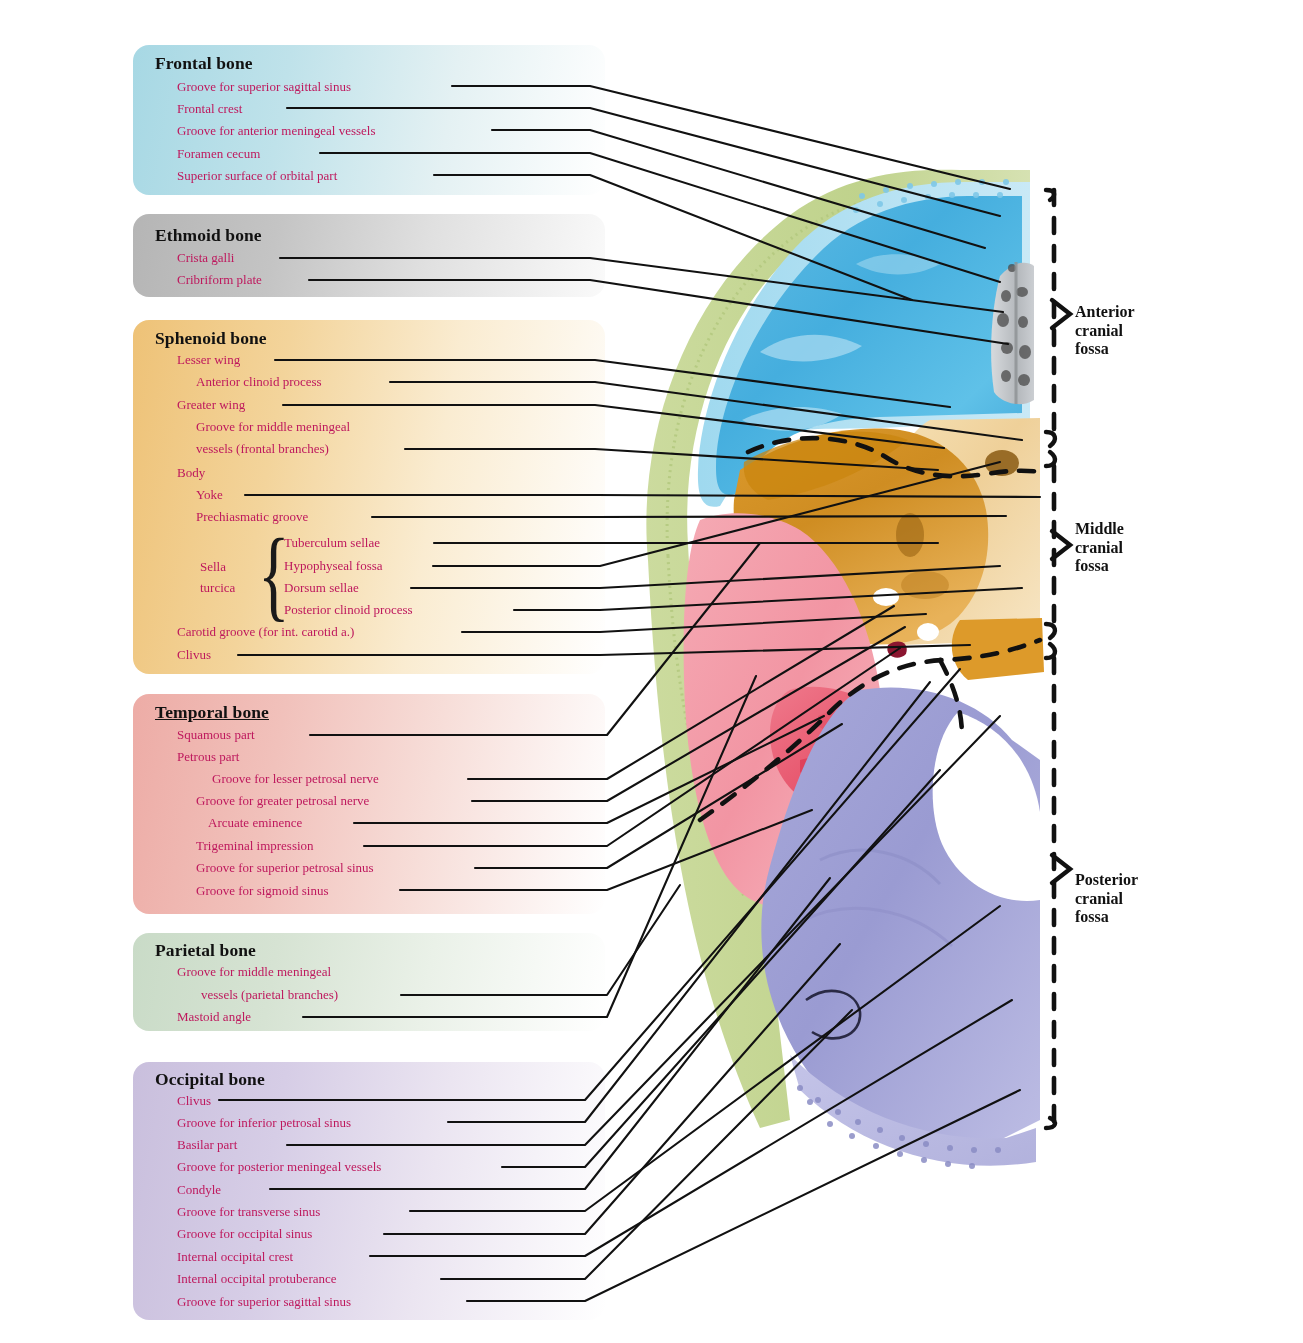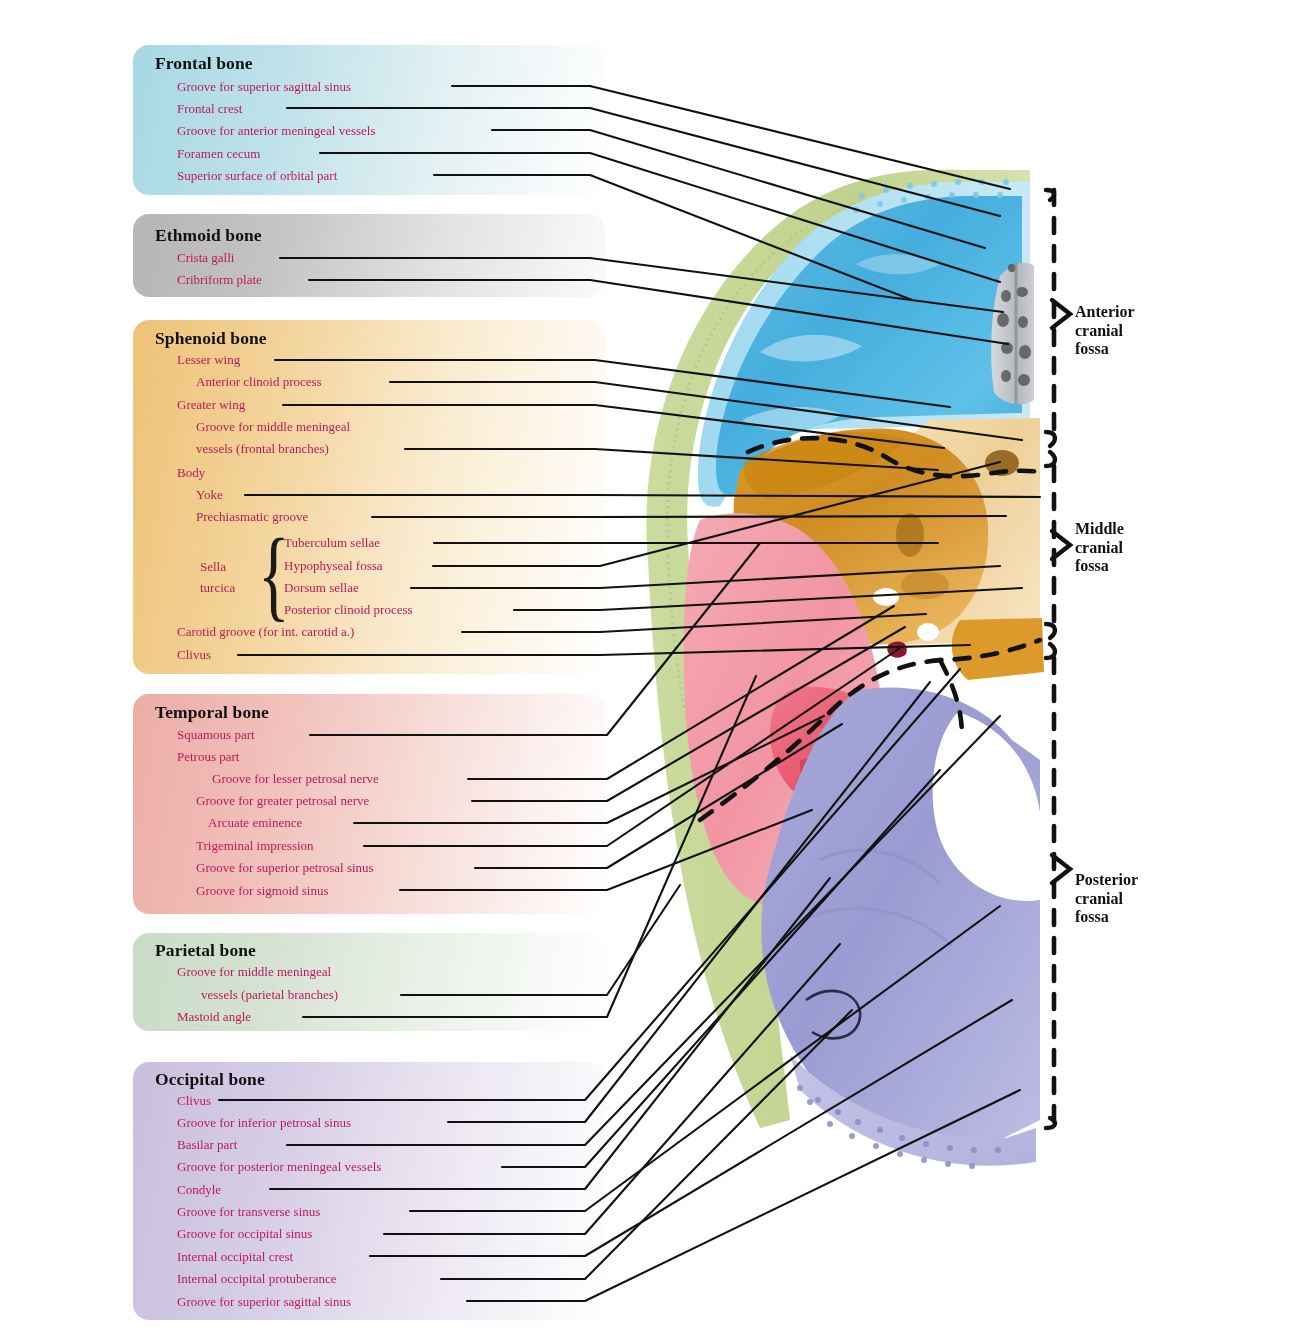--- a/index.html
+++ b/index.html
@@ -72,21 +72,21 @@
   <div class="lbl" style="left:284px;top:536px;">Tuberculum sellae</div>
   <div class="lbl" style="left:284px;top:559px;">Hypophyseal fossa</div>
   <div class="lbl" style="left:284px;top:581px;">Dorsum sellae</div>
   <div class="lbl" style="left:284px;top:603px;">Posterior clinoid process</div>
   <div class="lbl" style="left:177px;top:625px;">Carotid groove (for int. carotid a.)</div>
   <div class="lbl" style="left:177px;top:648px;">Clivus</div>
 
   <div class="box" style="left:133px;top:694px;width:472px;height:220px;
               background:linear-gradient(100deg,#edaca6 0%,#f1c1bb 30%,#f7ded9 62%,#ffffff 100%);">
   </div>
-  <div class="box-title" style="left:155px;top:702px;">Temporal bone</div>
+  <div class="box-title" style="left:155px;top:702px;text-decoration:underline;">Temporal bone</div>
   <div class="lbl" style="left:177px;top:728px;">Squamous part</div>
   <div class="lbl" style="left:177px;top:750px;">Petrous part</div>
   <div class="lbl" style="left:212px;top:772px;">Groove for lesser petrosal nerve</div>
   <div class="lbl" style="left:196px;top:794px;">Groove for greater petrosal nerve</div>
   <div class="lbl" style="left:208px;top:816px;font-family:Liberation Serif, serif;">Arcuate eminence</div>
   <div class="lbl" style="left:196px;top:839px;">Trigeminal impression</div>
   <div class="lbl" style="left:196px;top:861px;">Groove for superior petrosal sinus</div>
   <div class="lbl" style="left:196px;top:884px;">Groove for sigmoid sinus</div>
 
   <div class="box" style="left:133px;top:933px;width:472px;height:98px;

